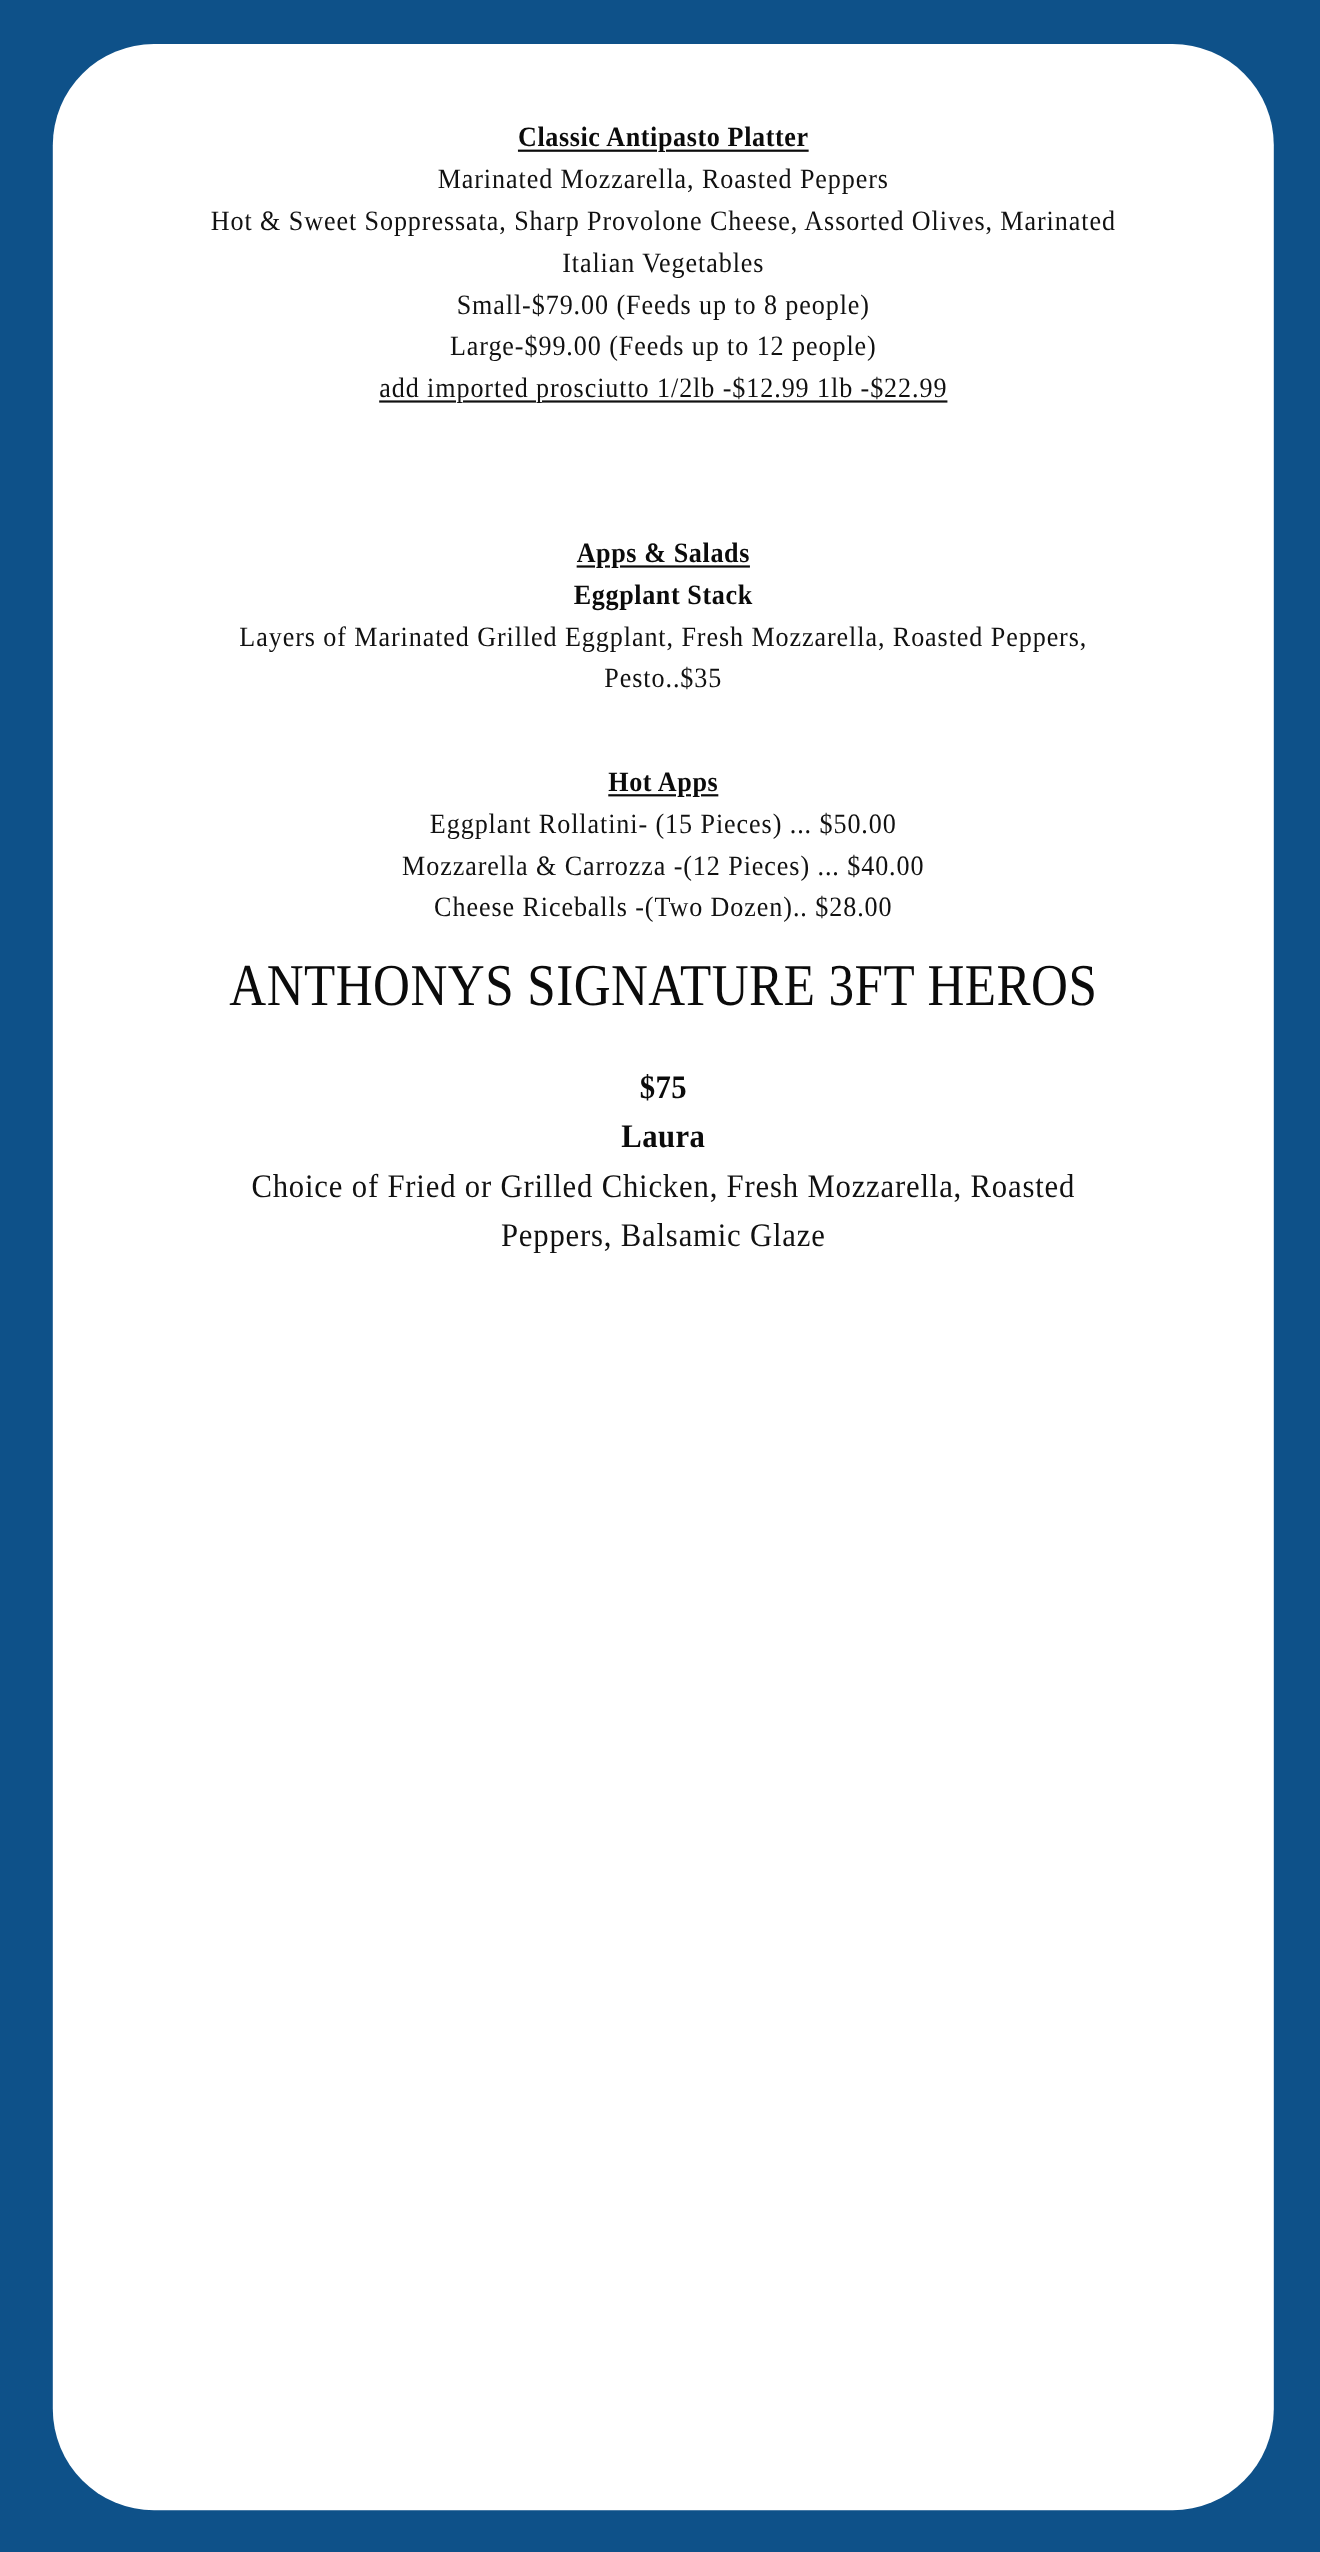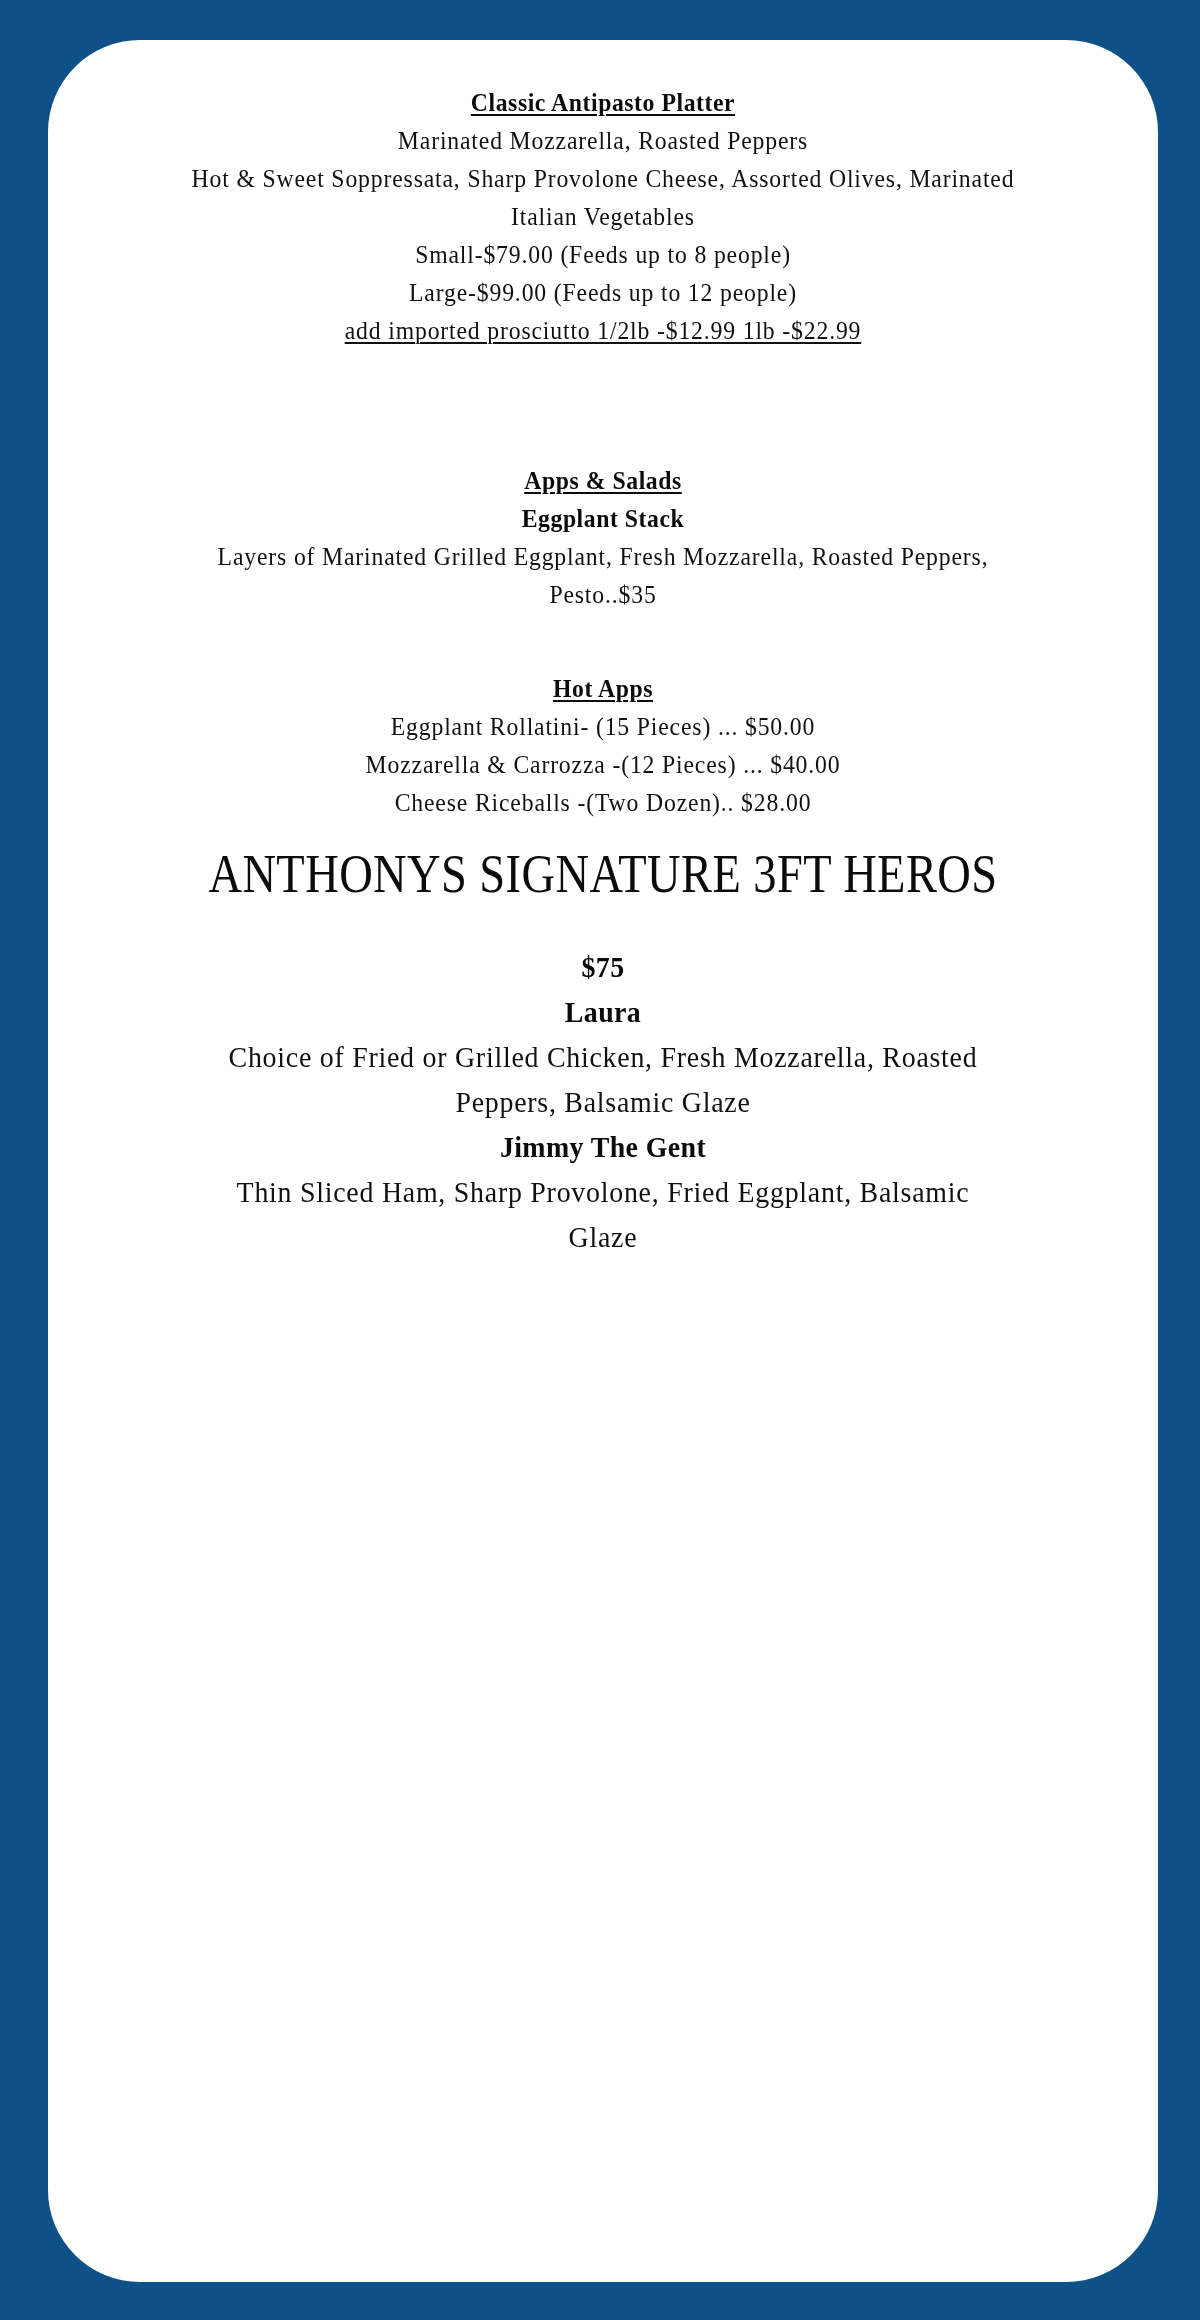--- a/index.html
+++ b/index.html
@@ -32,21 +32,21 @@
     background: #ffffff;
     border-radius: 92px;
     overflow: visible;
   }
 
   .card-inner {
     position: absolute;
     left: 0;
     top: 0;
     width: 912px;
-    padding-top: 44px;
+    padding-top: 66px;
     text-align: center;
   }
 
   
   .blk {
     width: 1110px;
     margin: 0 auto;
     text-align: center;
   }
 
@@ -175,23 +175,18 @@
 
         <div class="hero-head">$75</div>
 
         <div>
           <div class="hero-head">Laura</div>
           <div class="hero-line wide">Choice of Fried or Grilled Chicken, Fresh Mozzarella, Roasted</div>
           <div class="hero-line">Peppers, Balsamic Glaze</div>
         </div>
 
 
-        <div>
-          <div class="hero-head">Jimmy The Gent</div>
-          <div class="hero-line wide">Thin Sliced Ham, Sharp Provolone, Fried Eggplant, Balsamic</div>
-          <div class="hero-line">Glaze</div>
-        </div>
 
       </div>
 
     </div>
   </div>
 </div>
 
 </body></html>

